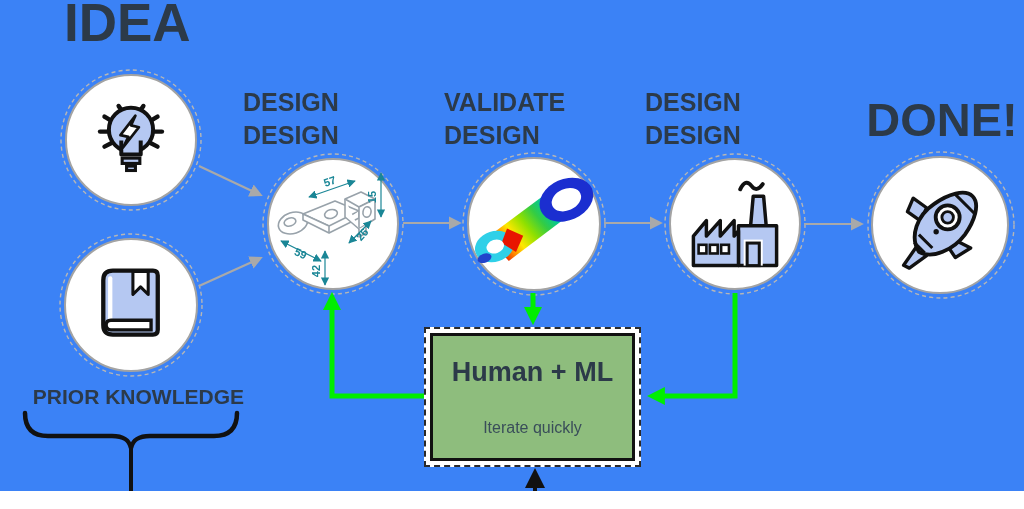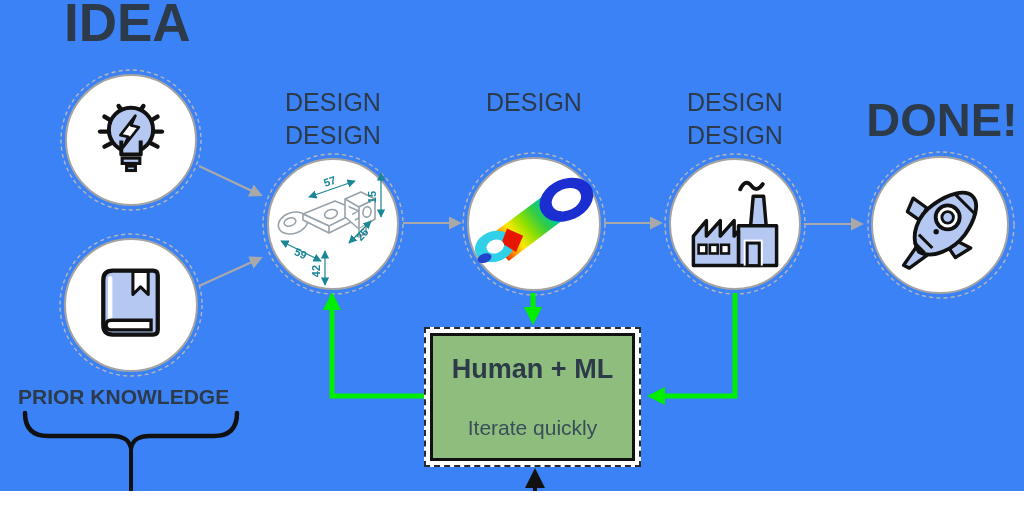--- a/index.html
+++ b/index.html
@@ -10,41 +10,41 @@
   .overlay{position:absolute;left:0;top:0;z-index:1;}
   .node{
     position:absolute;z-index:2;background:#fff;border:2.5px solid #a3a3a3;border-radius:50%;
     box-sizing:border-box;display:flex;align-items:center;justify-content:center;
   }
   .idea-title{
     position:absolute;left:64px;top:-8px;z-index:2;margin:0;
     font-size:53px;font-weight:bold;color:#2c3a49;letter-spacing:0px;
   }
   .stage-label{
-    position:absolute;z-index:2;text-align:center;color:#2c3a49;
-    font-size:25px;font-weight:normal;line-height:33px;letter-spacing:0;
+    position:absolute;z-index:2;text-align:left;color:#2c3a49;
+    font-size:25px;font-weight:bold;line-height:33px;letter-spacing:0;
   }
   .done-label{
     position:absolute;z-index:2;text-align:center;color:#2c3a49;
     font-size:47px;font-weight:bold;
   }
   .pk-label{
-    position:absolute;z-index:2;text-align:left;color:#2c3a49;
+    position:absolute;z-index:2;text-align:right;color:#2c3a49;
     font-size:21px;font-weight:bold;letter-spacing:0;
   }
   .feedback-outer{
     position:absolute;left:424px;top:327px;width:217px;height:140px;z-index:2;
     border:2px dashed #2a2a2a;box-sizing:border-box;padding:4px;background:#fff;
   }
   .feedback-inner{
     width:100%;height:100%;box-sizing:border-box;border:3px solid #111;background:#8ebd7d;
     display:flex;flex-direction:column;align-items:center;justify-content:center;gap:11px;
   }
   .fb-title{font-size:27px;font-weight:bold;color:#2c3a49;}
-  .fb-sub{font-size:21px;color:#3a4e5a;margin-top:20px;}
+  .fb-sub{font-size:16px;color:#3a4e5a;margin-top:20px;}
   .cad-dim-text{font-size:11px;fill:#1a8696;font-weight:bold;}
 </style>
 </head>
 <body>
 
 <div class="canvas">
 
   <svg class="overlay" width="1024" height="509" viewBox="0 0 1024 509">
     <defs>
       <marker id="ah-gray" viewBox="0 0 10 10" refX="1" refY="5" markerWidth="6" markerHeight="6" orient="auto-start-reverse">
@@ -206,20 +206,21 @@
       <circle cx="56" cy="40" r="6" fill="#b5c8f2" stroke="#111" stroke-width="3"></circle>
       <circle cx="44" cy="55" r="2.8" fill="#111"></circle>
     </svg>
   </div>
 
   <div class="stage-label" style="left:243px;top:86px;width:180px">
     <div>DESIGN</div>
     <div>DESIGN</div>
   </div>
   <div class="stage-label" style="left:444px;top:86px;width:180px">
+    <div>VALIDATE</div>
     <div>DESIGN</div>
   </div>
   <div class="stage-label" style="left:645px;top:86px;width:180px">
     <div>DESIGN</div>
     <div>DESIGN</div>
   </div>
 
   <div class="done-label" style="left:858px;top:92px;width:168px">DONE!</div>
 
   <div class="pk-label" style="left:18px;top:385px;width:226px">PRIOR KNOWLEDGE</div>

